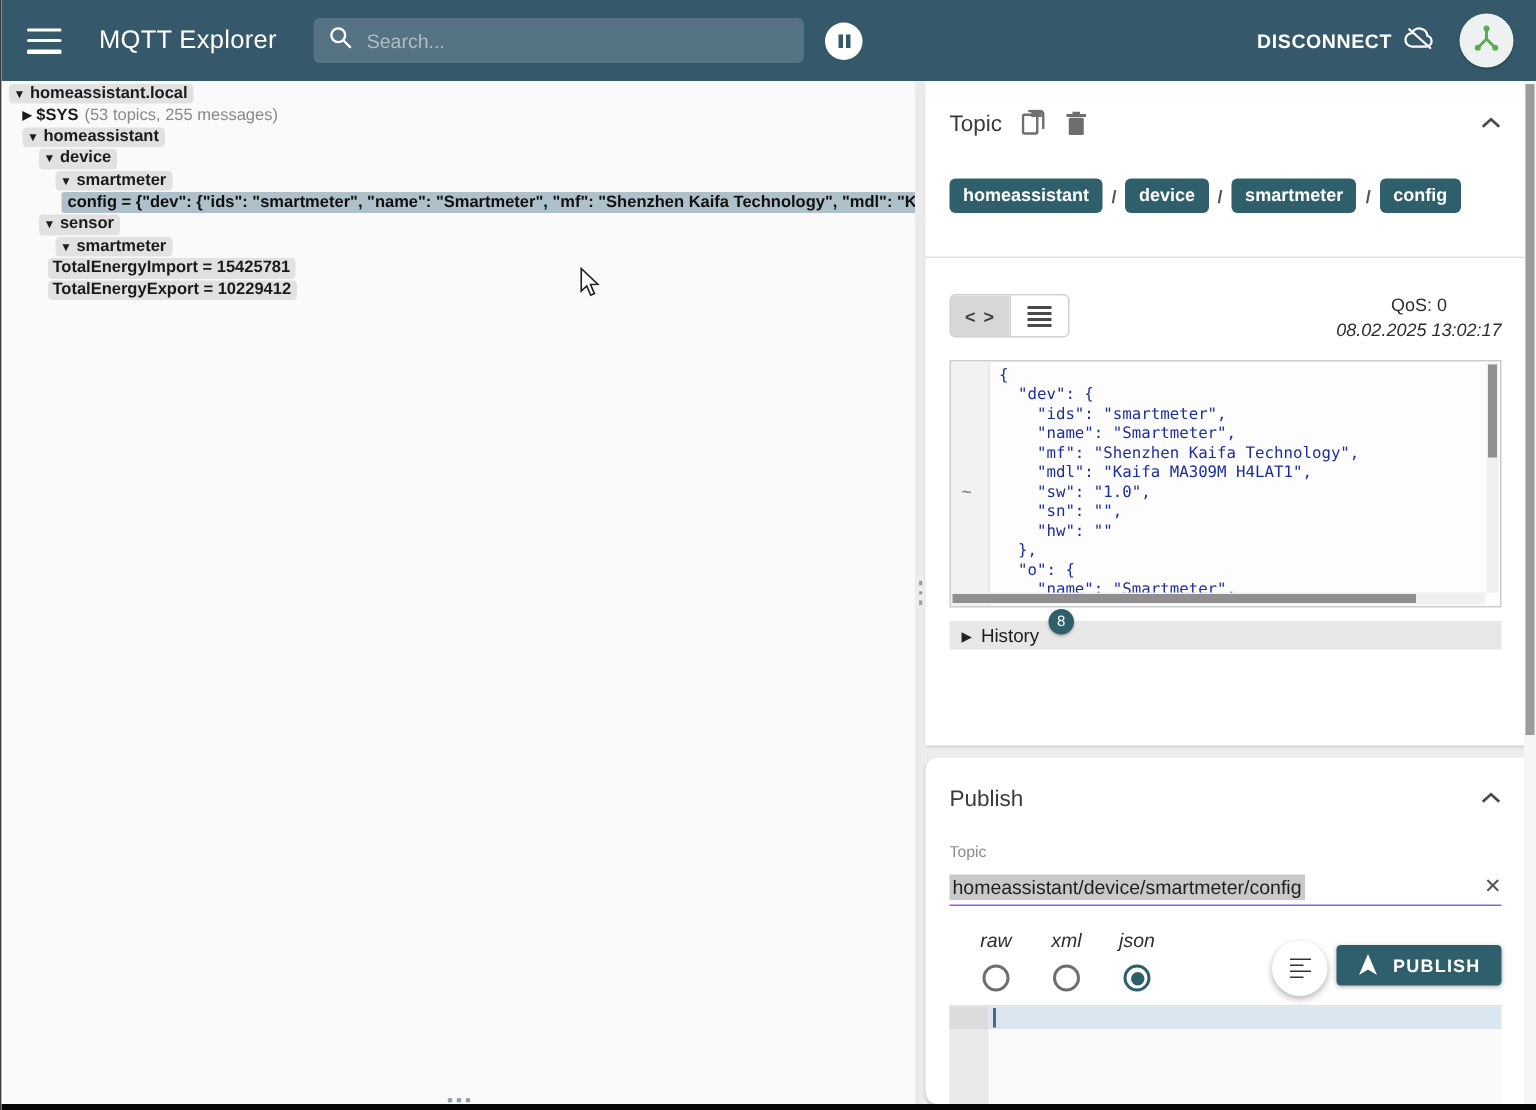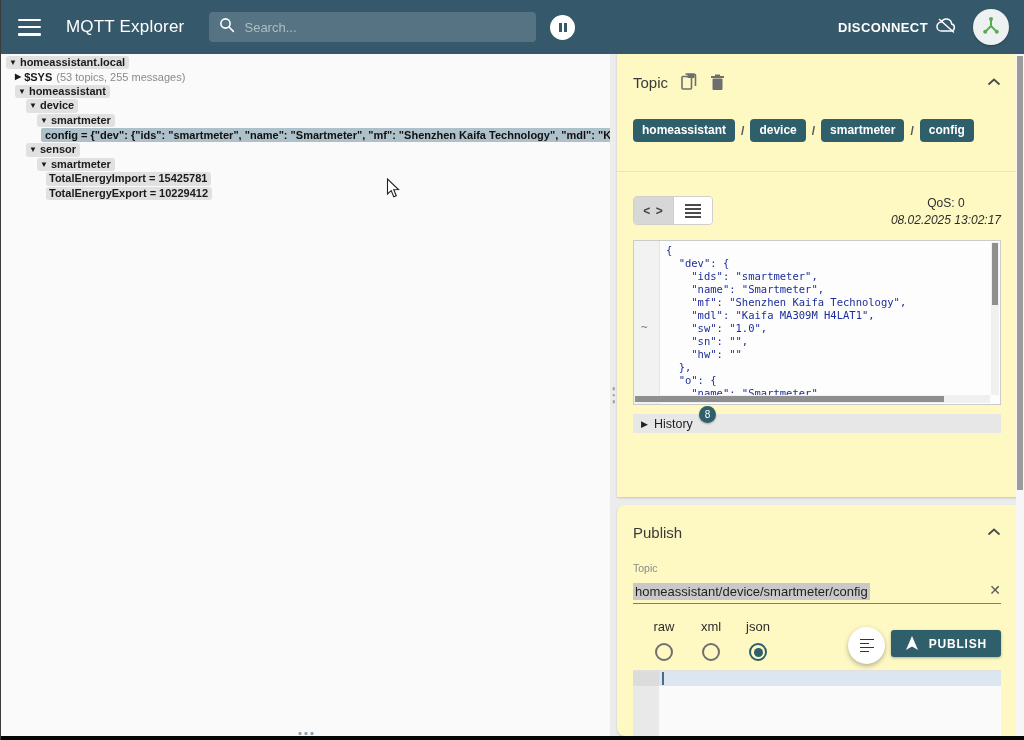--- a/index.html
+++ b/index.html
@@ -35,35 +35,35 @@
   .main { display:flex; height:682px; position:relative; }
   .tree-panel { width:609px; background:#fafafa; position:relative; padding-top:1px; overflow:hidden; }
   .v-divider { width:7px; background:#ececec; position:relative; cursor:col-resize; }
   .v-divider .dots { position:absolute; top:50%; left:50%; transform:translate(-50%,-50%);
                      display:flex; flex-direction:column; gap:4px; }
   .v-divider .dots i { width:2.5px; height:2.5px; background:#9a9a9a; display:block; }
 
   
   .trow { height:14.6px; display:flex; align-items:center; font-size:11px; white-space:nowrap; cursor:pointer; }
   .ind0 { padding-left:5px; } .ind1 { padding-left:14px; } .ind2 { padding-left:25px; }
-  .ind3 { padding-left:36px; } .ind4 { padding-left:45px; } .ind5 { padding-left:40px; }
+  .ind3 { padding-left:36px; } .ind4 { padding-left:31px; } .ind5 { padding-left:40px; }
   .chip { background:#e1e1e1; border-radius:3px; padding:0 4px 0.5px 3px; color:#1b1b1b; font-weight:bold;
           display:inline-flex; align-items:center; line-height:13px; }
   .plainlbl { font-weight:bold; color:#1b1b1b; display:inline-flex; align-items:center; }
   .arr { font-style:normal; font-size:8px; margin-right:3px; color:#1b1b1b; }
   .sfx { color:#8a8a8a; font-weight:normal; margin-left:4px; }
   .selrow { flex:1; background:#aec0ca; font-weight:bold; color:#101010; overflow:hidden;
             white-space:nowrap; padding:0.5px 0 0.5px 4px; line-height:13px; border-radius:2px 0 0 2px; }
   .h-drag { position:absolute; bottom:1px; left:50%; transform:translateX(-50%); display:flex; gap:3px;
             cursor:row-resize; }
   .h-drag i { width:3px; height:3px; background:#8fa0a8; display:block; border-radius:1px; }
 
   
   .side-panel { flex:1; background:#ececec; display:flex; flex-direction:column; position:relative; }
-  .card { background:#fef9c3; padding:0 23px 0 16px; position:relative; }
+  .card { background:#ffffff; padding:0 23px 0 16px; position:relative; }
   .card-tv { height:443px; box-shadow:0 1px 2px rgba(0,0,0,.18); }
   .card-gap { height:8px; }
   .card-pub { flex:1; box-shadow:0 1px 2px rgba(0,0,0,.18);border-radius:8px; }
 
   .sec-head { display:flex; align-items:center; height:20px; }
   .sec-title { font-size:15px; color:#3a3a3a; }
   .icon-btn { border:none; background:none; cursor:pointer; padding:0; margin-left:13px; display:flex; align-items:center; }
   .chev { margin-left:auto; cursor:pointer; display:flex; }
 
   .chips-row { display:flex; align-items:center; margin-top:27px; }
@@ -105,21 +105,21 @@
                 justify-content:center; box-shadow:0 1px 2px rgba(0,0,0,.3); }
 
   .pub-head { margin-top:17px; }
   .pub-topic-label { font-size:10.5px; color:#8a8a8a; margin-top:20px; }
   .pub-input { margin-top:6px; border-bottom:1px solid #8b5cf6; height:24px; display:flex;
                align-items:center; cursor:text; position:relative; }
   .pub-input-value { font-size:13px; color:#1f1f1f; background:#c9c9c9; padding:1px 2px; }
   .clear-x { position:absolute; right:0; top:2px; color:#555; font-size:14px; cursor:pointer; }
 
   .pub-row { display:flex; align-items:flex-start; margin-top:15px; }
-  .radio-opt { display:flex; flex-direction:column; align-items:center; width:30px; margin-left:17px; cursor:pointer; }
+  .radio-opt { display:flex; flex-direction:column; align-items:center; width:30px; margin-left:17px; cursor:pointer;font-style:italic; }
   .radio-opt:first-child { margin-left:16px; }
   .radio-label { font-size:13px; color:#2d2d2d; }
   .radio-circle { width:18px; height:18px; border-radius:50%; border:2px solid #6f6f6f; margin-top:9px;
                   display:flex; align-items:center; justify-content:center; }
   .radio-circle.on { border-color:#2f5f6b; }
   .radio-circle.on i { width:9px; height:9px; border-radius:50%; background:#2f5f6b; display:block; }
   .fab { width:37px; height:37px; border-radius:50%; background:#fff; margin-left:75px; margin-top:8px;
          display:flex; align-items:center; justify-content:center; cursor:pointer;
          box-shadow:0 2px 5px rgba(0,0,0,.3); }
   .fab-glyph { display:flex; flex-direction:column; gap:2.2px; align-items:flex-start; }

